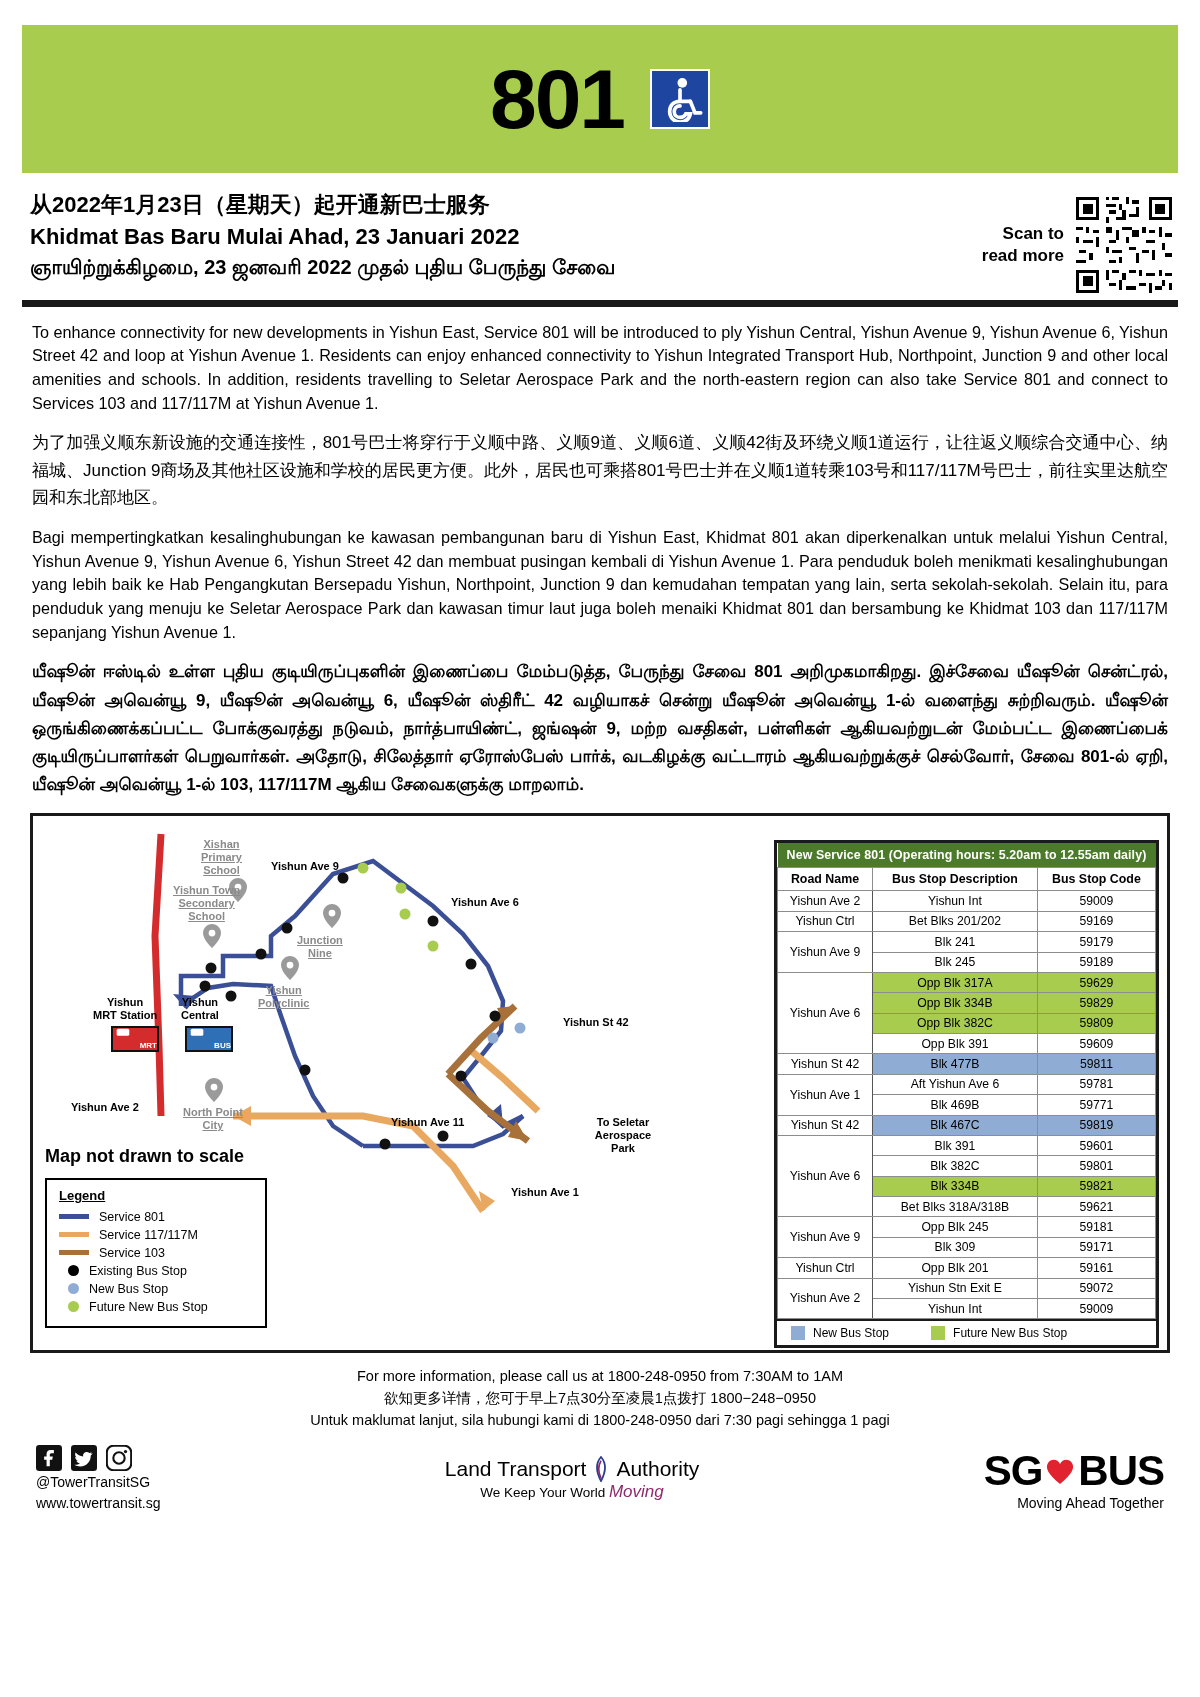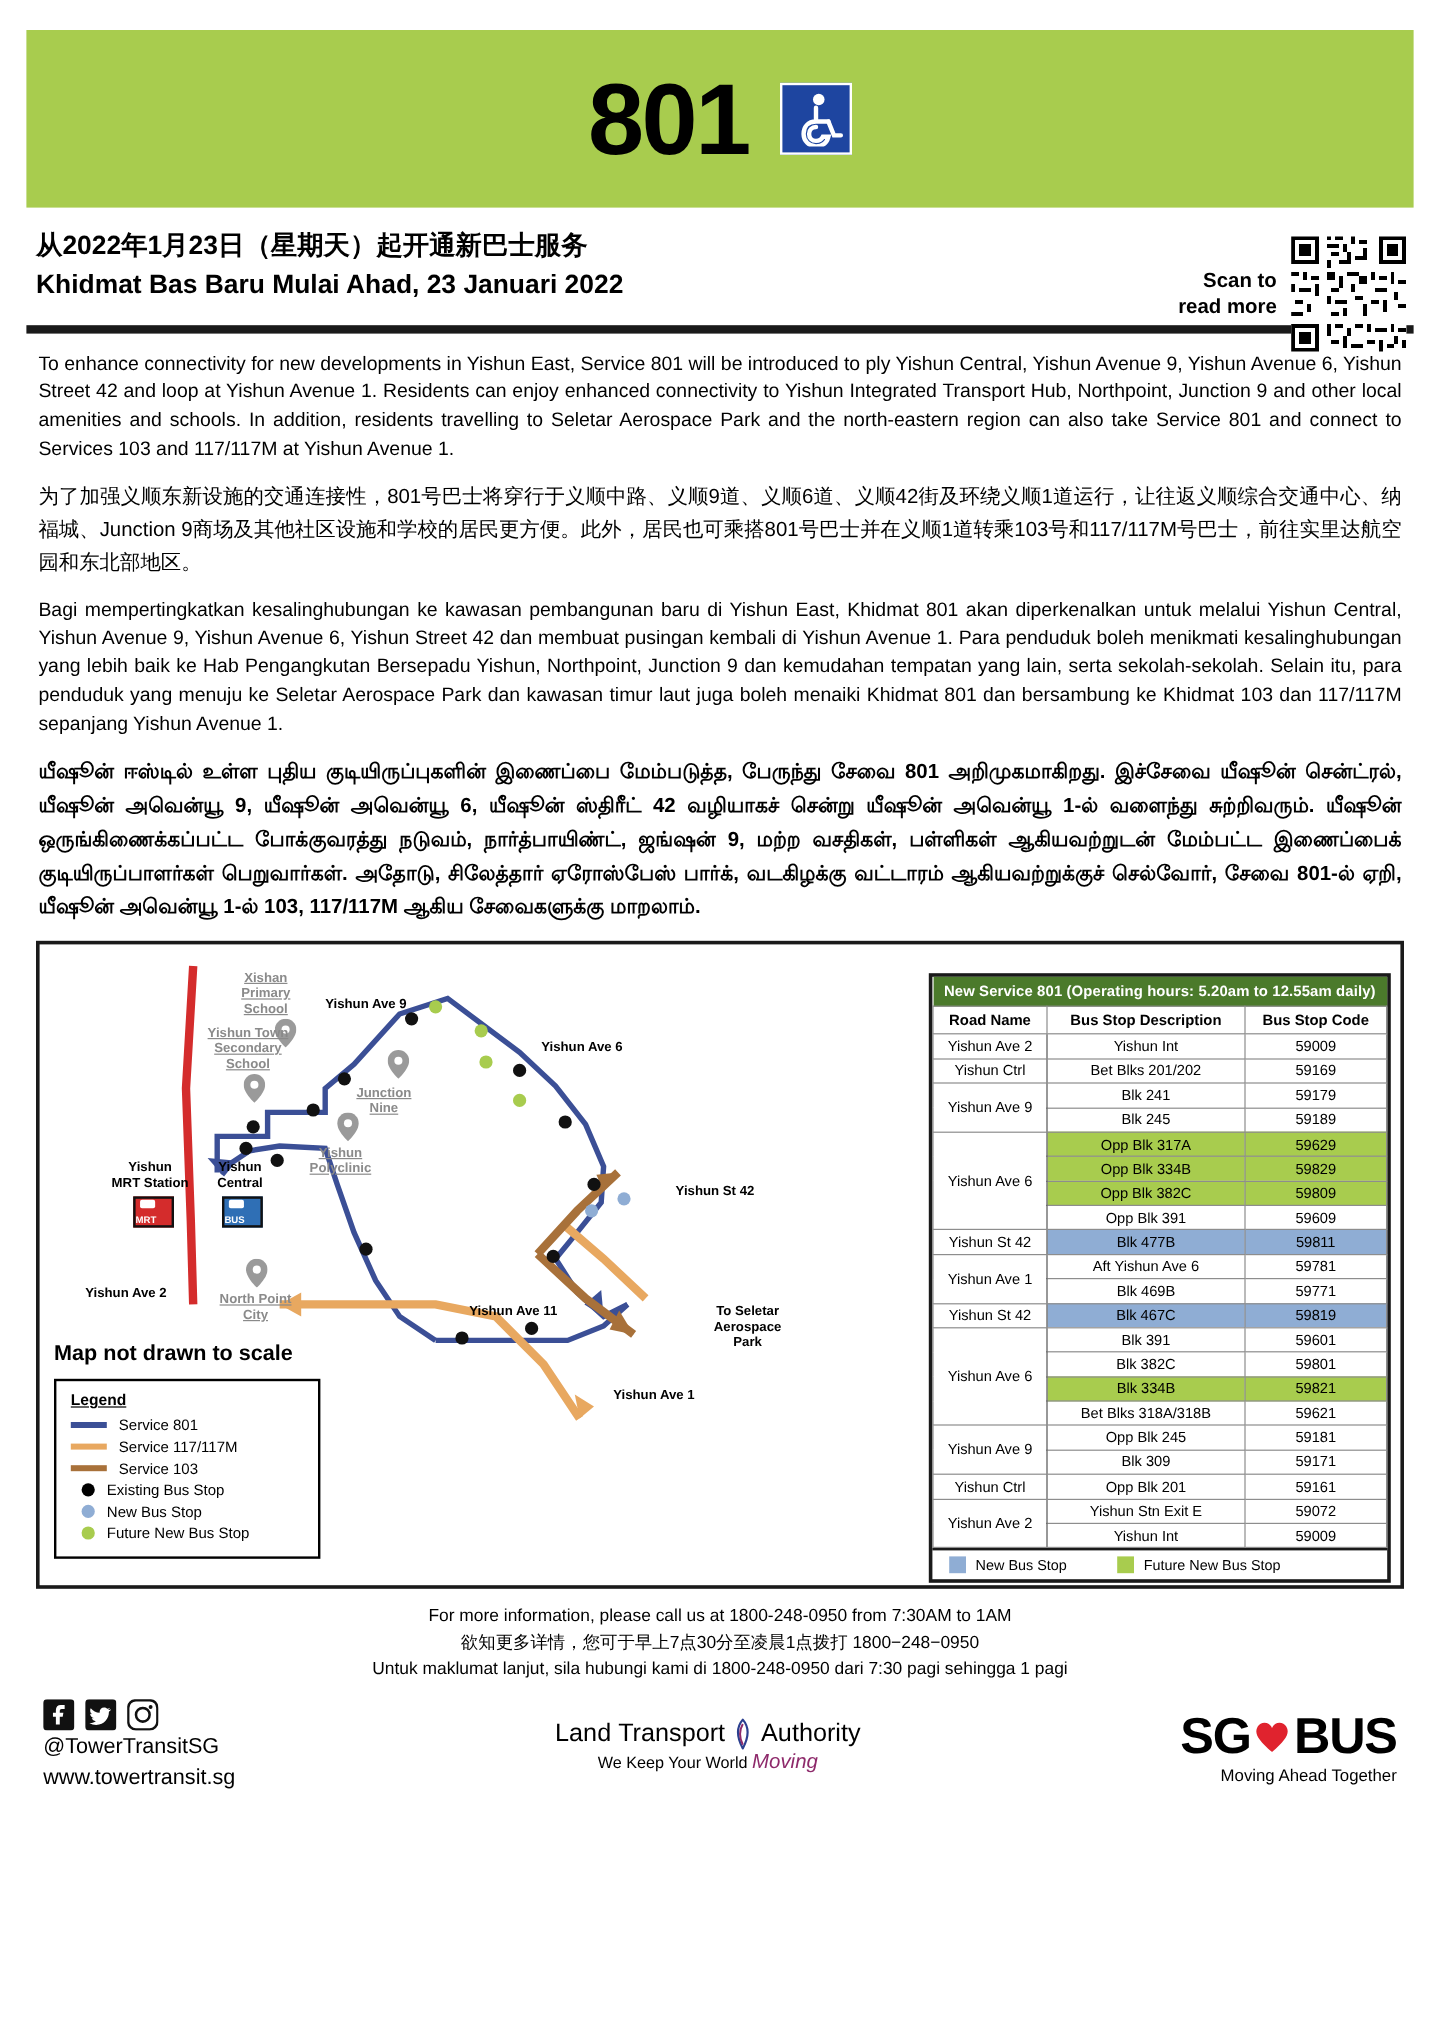--- a/index.html
+++ b/index.html
@@ -70,22 +70,22 @@
     position: absolute; left: 12px; top: 362px; width: 222px;
     border: 2px solid #000; background: #fff; padding: 8px 10px 9px 12px;
   }
   .legend h4 { font-size: 13px; text-decoration: underline; margin-bottom: 6px; }
   .legend-row { display: flex; align-items: center; gap: 10px; font-size: 12.5px; margin: 3px 0; height: 15px; }
   .lg-line { width: 30px; height: 5px; flex: 0 0 30px; }
   .lg-dot { width: 11px; height: 11px; border-radius: 50%; margin-left: 9px; flex: 0 0 11px; }
 
   .mrt-icon, .bus-icon {
     position: absolute; width: 34px; height: 26px; border: 2px solid #111;
-    display: flex; flex-direction: column; align-items: flex-start; justify-content: flex-end;
-    font-size: 8px; font-weight: bold; color: #fff; background: #d42c2c;
+    display: flex; flex-direction: column; align-items: flex-end; justify-content: flex-end;
+    font-size: 8px; font-weight: bold; color: #fff; background: #d42c2c; padding-left: 44px;
   }
   .bus-icon { background: #2f6fb5; }
 
   
   .tbl-wrap {
     position: absolute; right: 8px; top: 8px; width: 385px;
     border: 3px solid #1a1a1a; background: #fff; margin-top: 16px;
   }
   table { border-collapse: collapse; width: 100%; }
   .t-title {
@@ -120,21 +120,21 @@
   }
   .tt-logo { display: flex; align-items: center; gap: 10px; }
   .tt-oval {
     width: 86px; height: 44px; border-radius: 50%; background: #2f6b43;
     display: flex; align-items: center; justify-content: center;
   }
   .tt-text { font-size: 12px; font-weight: bold; letter-spacing: .3px; }
   .socials { display: flex; flex-direction: column; gap: 2px; }
   .social-icons { display: flex; gap: 9px; align-items: center; }
   .soc { width: 26px; height: 26px; }
-  .social-handle { font-size: 18px; line-height: 1.3; }
+  .social-handle { font-size: 14px; line-height: 1.3; }
   .lta { text-align: center; }
   .lta-top { font-size: 21px; display: flex; align-items: center; gap: 6px; justify-content: center; }
   .lta-bot { font-size: 13.5px; }
   .lta-bot i { color: #8e2a6b; font-size: 17px; }
   .sgbus { text-align: right; }
   .sgbus-main { font-size: 42px; font-weight: bold; letter-spacing: -1px; display: flex; align-items: center; gap: 2px; }
   .sgbus-tag { font-size: 14px; }
 </style>
 </head>
 <body>
@@ -150,20 +150,21 @@
             <path d="M20 12 v10 h9 M20 22 c-6 0 -9 4 -9 9 c0 5 4 9 9 9 c5 0 8 -3 9 -7 h-4 c-1 2 -3 3 -5 3 c-3 0 -5 -2 -5 -5 c0 -3 2 -5 5 -5" fill="none" stroke="#fff" stroke-width="3.2" stroke-linecap="round"></path>
             <path d="M29 22 l4 10 h5" fill="none" stroke="#fff" stroke-width="3.2" stroke-linecap="round"></path>
           </svg>
       </div>
     </div>
   </div>
 
   <div class="langblock">
     <div class="lang-line">从2022年1月23日（星期天）起开通新巴士服务</div>
     <div class="lang-line">Khidmat Bas Baru Mulai Ahad, 23 Januari 2022</div>
+    <div class="lang-line tamil">ஞாயிற்றுக்கிழமை, 23 ஜனவரி 2022 முதல் புதிய பேருந்து சேவை</div>
 
     <div class="qr-wrap">
       <div class="qr-label">
         <div>Scan to</div>
         <div>read more</div>
       </div>
       <svg class="qr-code" viewBox="0 0 29 29" shape-rendering="crispEdges">
         <rect width="29" height="29" fill="#fff"></rect>
         <g fill="#000">
           <rect x="0" y="0" width="7" height="7"></rect>

